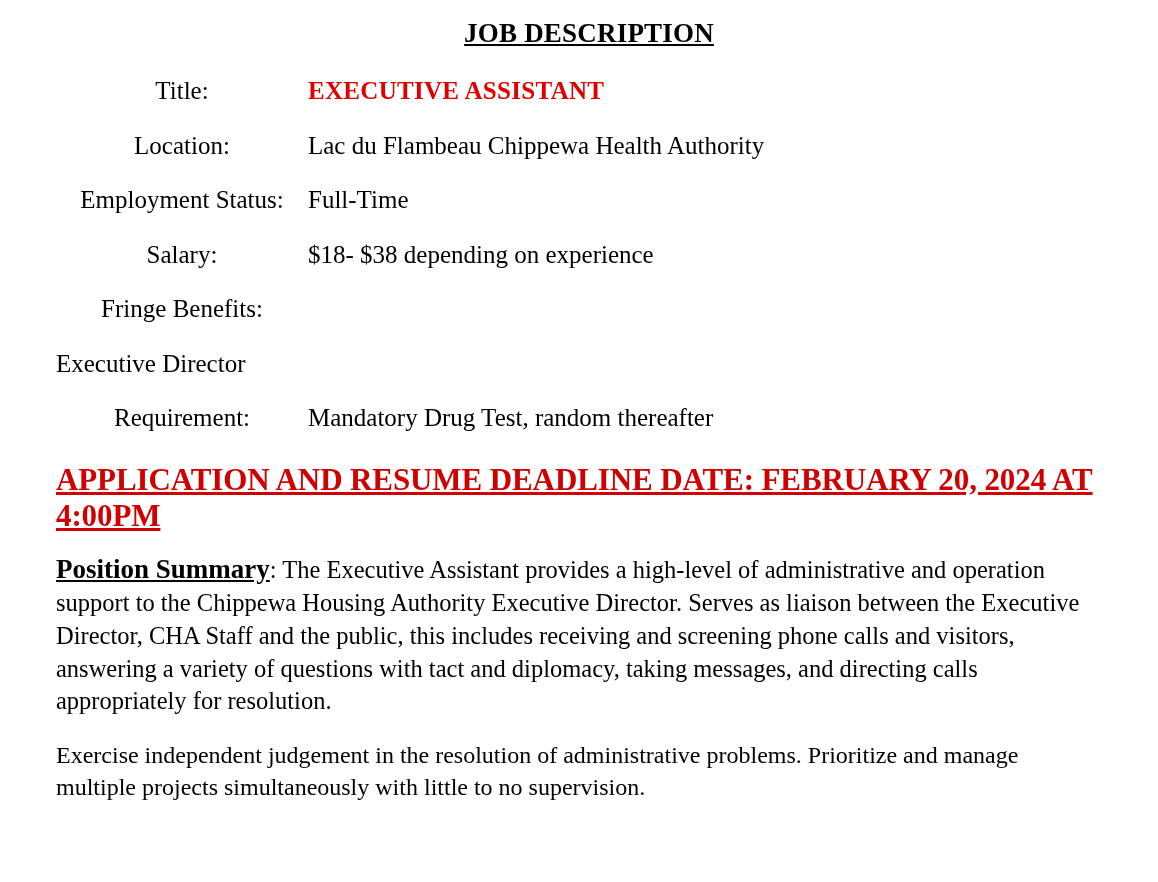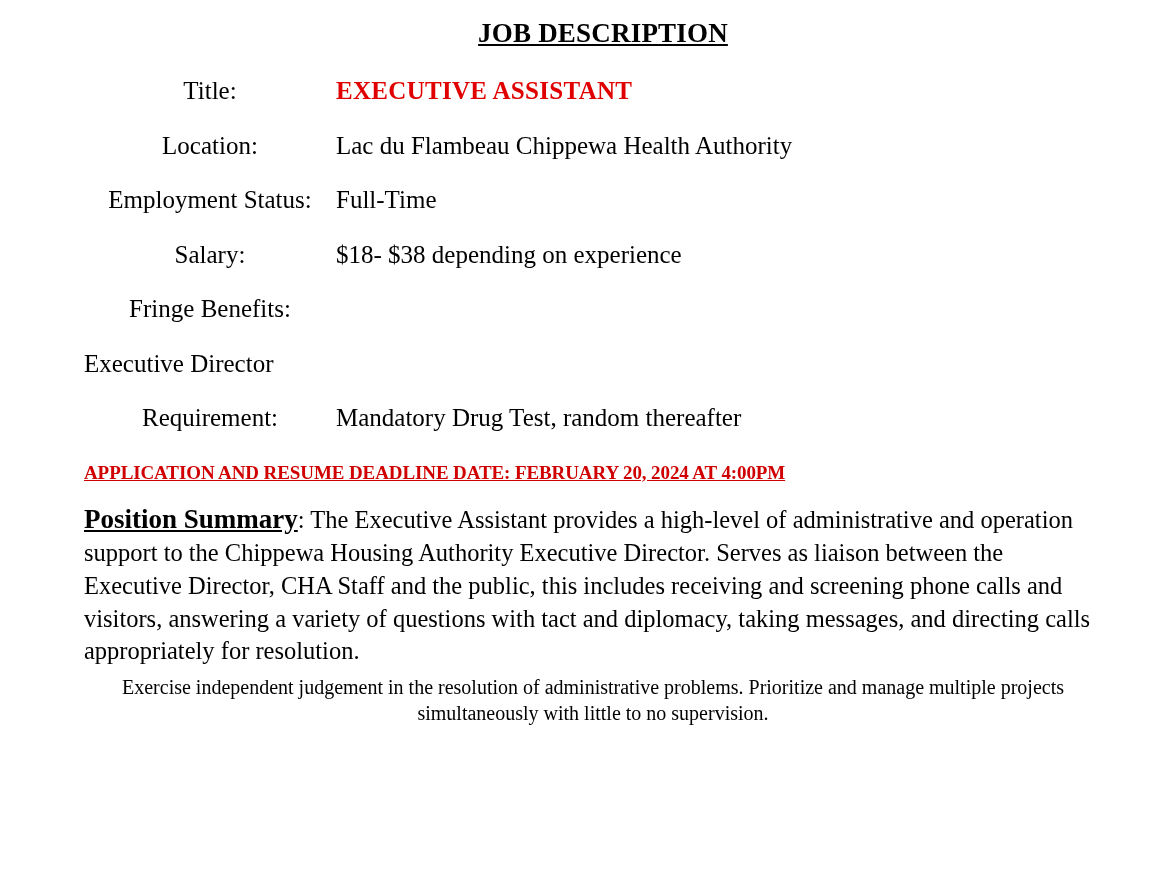--- a/index.html
+++ b/index.html
@@ -12,21 +12,21 @@
     height: 882px;
     font-family: "Liberation Serif", "DejaVu Serif", serif;
     color: #000000;
     position: relative;
     overflow: hidden;
   }
   .page {
     width: 1158px;
     height: 882px;
     box-sizing: border-box;
-    padding: 10px 56px 0 84px;
+    padding: 10px 56px 0 56px;
     position: relative;
   }
   .doc-title {
     text-align: center;
     font-weight: bold;
     font-size: 27px;
     letter-spacing: 0.2px;
     text-decoration: underline;
     margin: 8px 0 0 0;
     padding-left: 20px;
@@ -51,41 +51,40 @@
     line-height: 1.1;
   }
   .field-value.highlight {
     color: #e00000;
     font-weight: bold;
     letter-spacing: 0.3px;
   }
   .deadline {
     color: #d00000;
     font-weight: bold;
-    font-size: 19px;
+    font-size: 31px;
     text-decoration: underline;
     margin-top: 30px;
     letter-spacing: -0.1px;
   }
   .summary {
     margin-top: 18px;
     font-size: 24.5px;
     line-height: 1.33;
     text-align: left;
   }
   .summary-head {
     font-weight: bold;
     text-decoration: underline;
     font-size: 27px;
   }
   .para {
-    margin-top: 6px;
-    font-size: 20px;
+    margin-top: 22px;
+    font-size: 24px;
     line-height: 1.33;
-    text-align: center;
   }
 </style>
 </head>
 <body>
 
 <div class="page">
 
   <div class="doc-title">JOB DESCRIPTION</div>
 
   <div class="fields">

